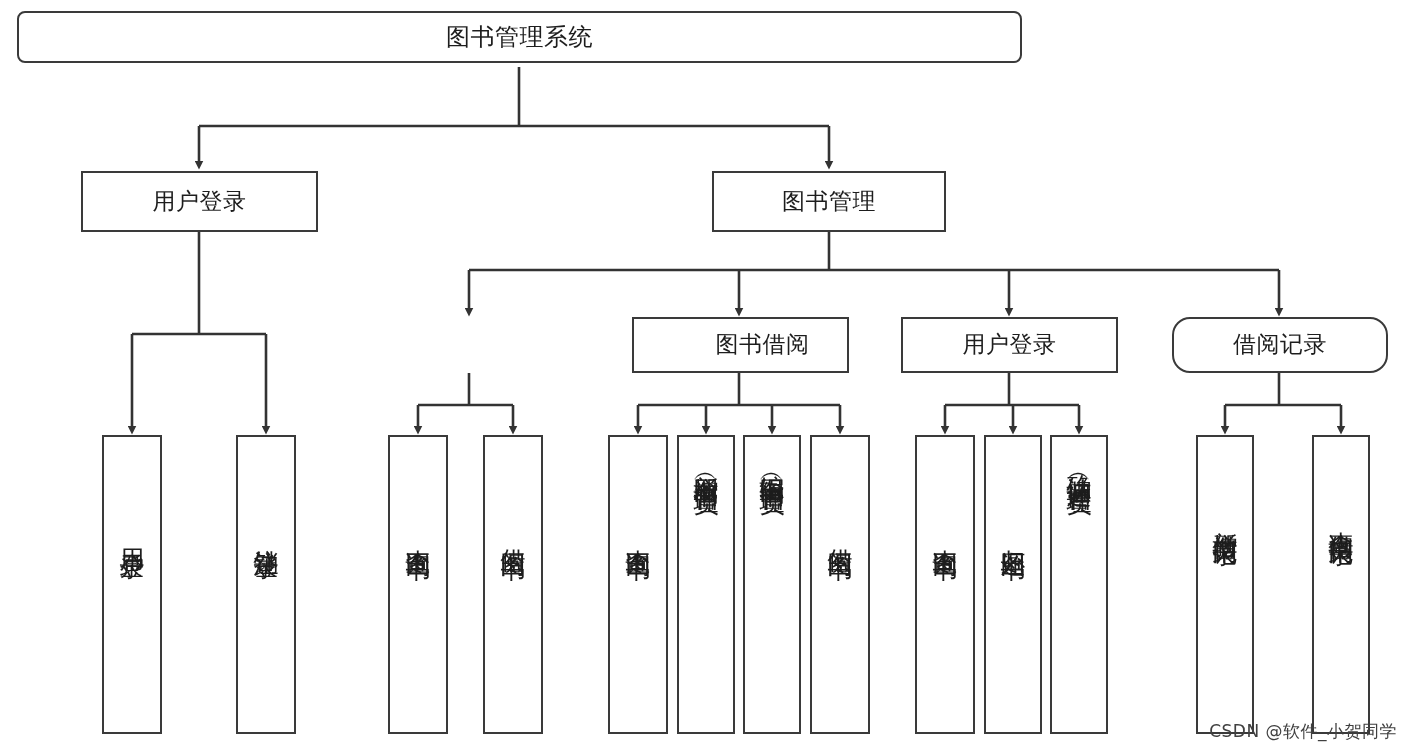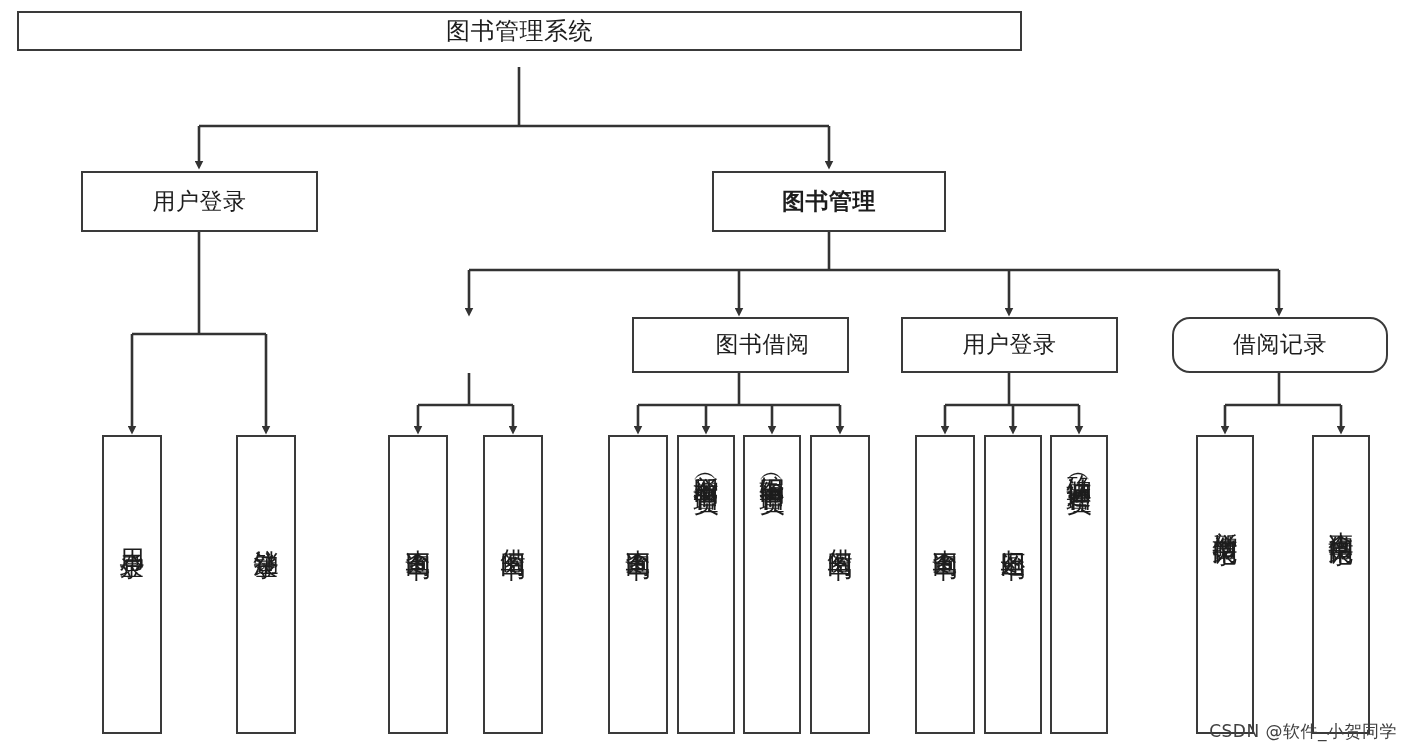--- a/index.html
+++ b/index.html
@@ -133,28 +133,28 @@
       <path d="M1013,405 L1013,427" marker-end="url(#arrowhead)"></path>
       <path d="M1079,405 L1079,427" marker-end="url(#arrowhead)"></path>
 
       <path d="M1279,373 L1279,405"></path>
       <path d="M1225,405 L1341,405"></path>
       <path d="M1225,405 L1225,427" marker-end="url(#arrowhead)"></path>
       <path d="M1341,405 L1341,427" marker-end="url(#arrowhead)"></path>
     </g>
   </svg>
 
-  <div class="node horiz root" style="left:17px; top:11px; width:1005px; height:40px;">
+  <div class="node horiz root" style="left:17px; top:11px; width:1005px; height:52px;border-radius:8px;">
     <span class="node-label">图书管理系统</span>
   </div>
 
   <div class="node horiz" style="left:81px; top:171px; width:237px; height:61px;">
     <span class="node-label">用户登录</span>
   </div>
-  <div class="node horiz" style="left:712px; top:171px; width:234px; height:61px;font-weight:bold;">
+  <div class="node horiz" style="left:712px; top:171px; width:234px; height:61px;">
     <span class="node-label">图书管理</span>
   </div>
 
   <div class="node horiz" style="left:632px; top:317px; width:217px; height:56px;padding-left:44px;">
     <span class="node-label">图书借阅</span>
   </div>
   <div class="node horiz" style="left:901px; top:317px; width:217px; height:56px;">
     <span class="node-label">用户登录</span>
   </div>
   <div class="node horiz" style="left:1172px; top:317px; width:216px; height:56px;border-radius:18px;">

